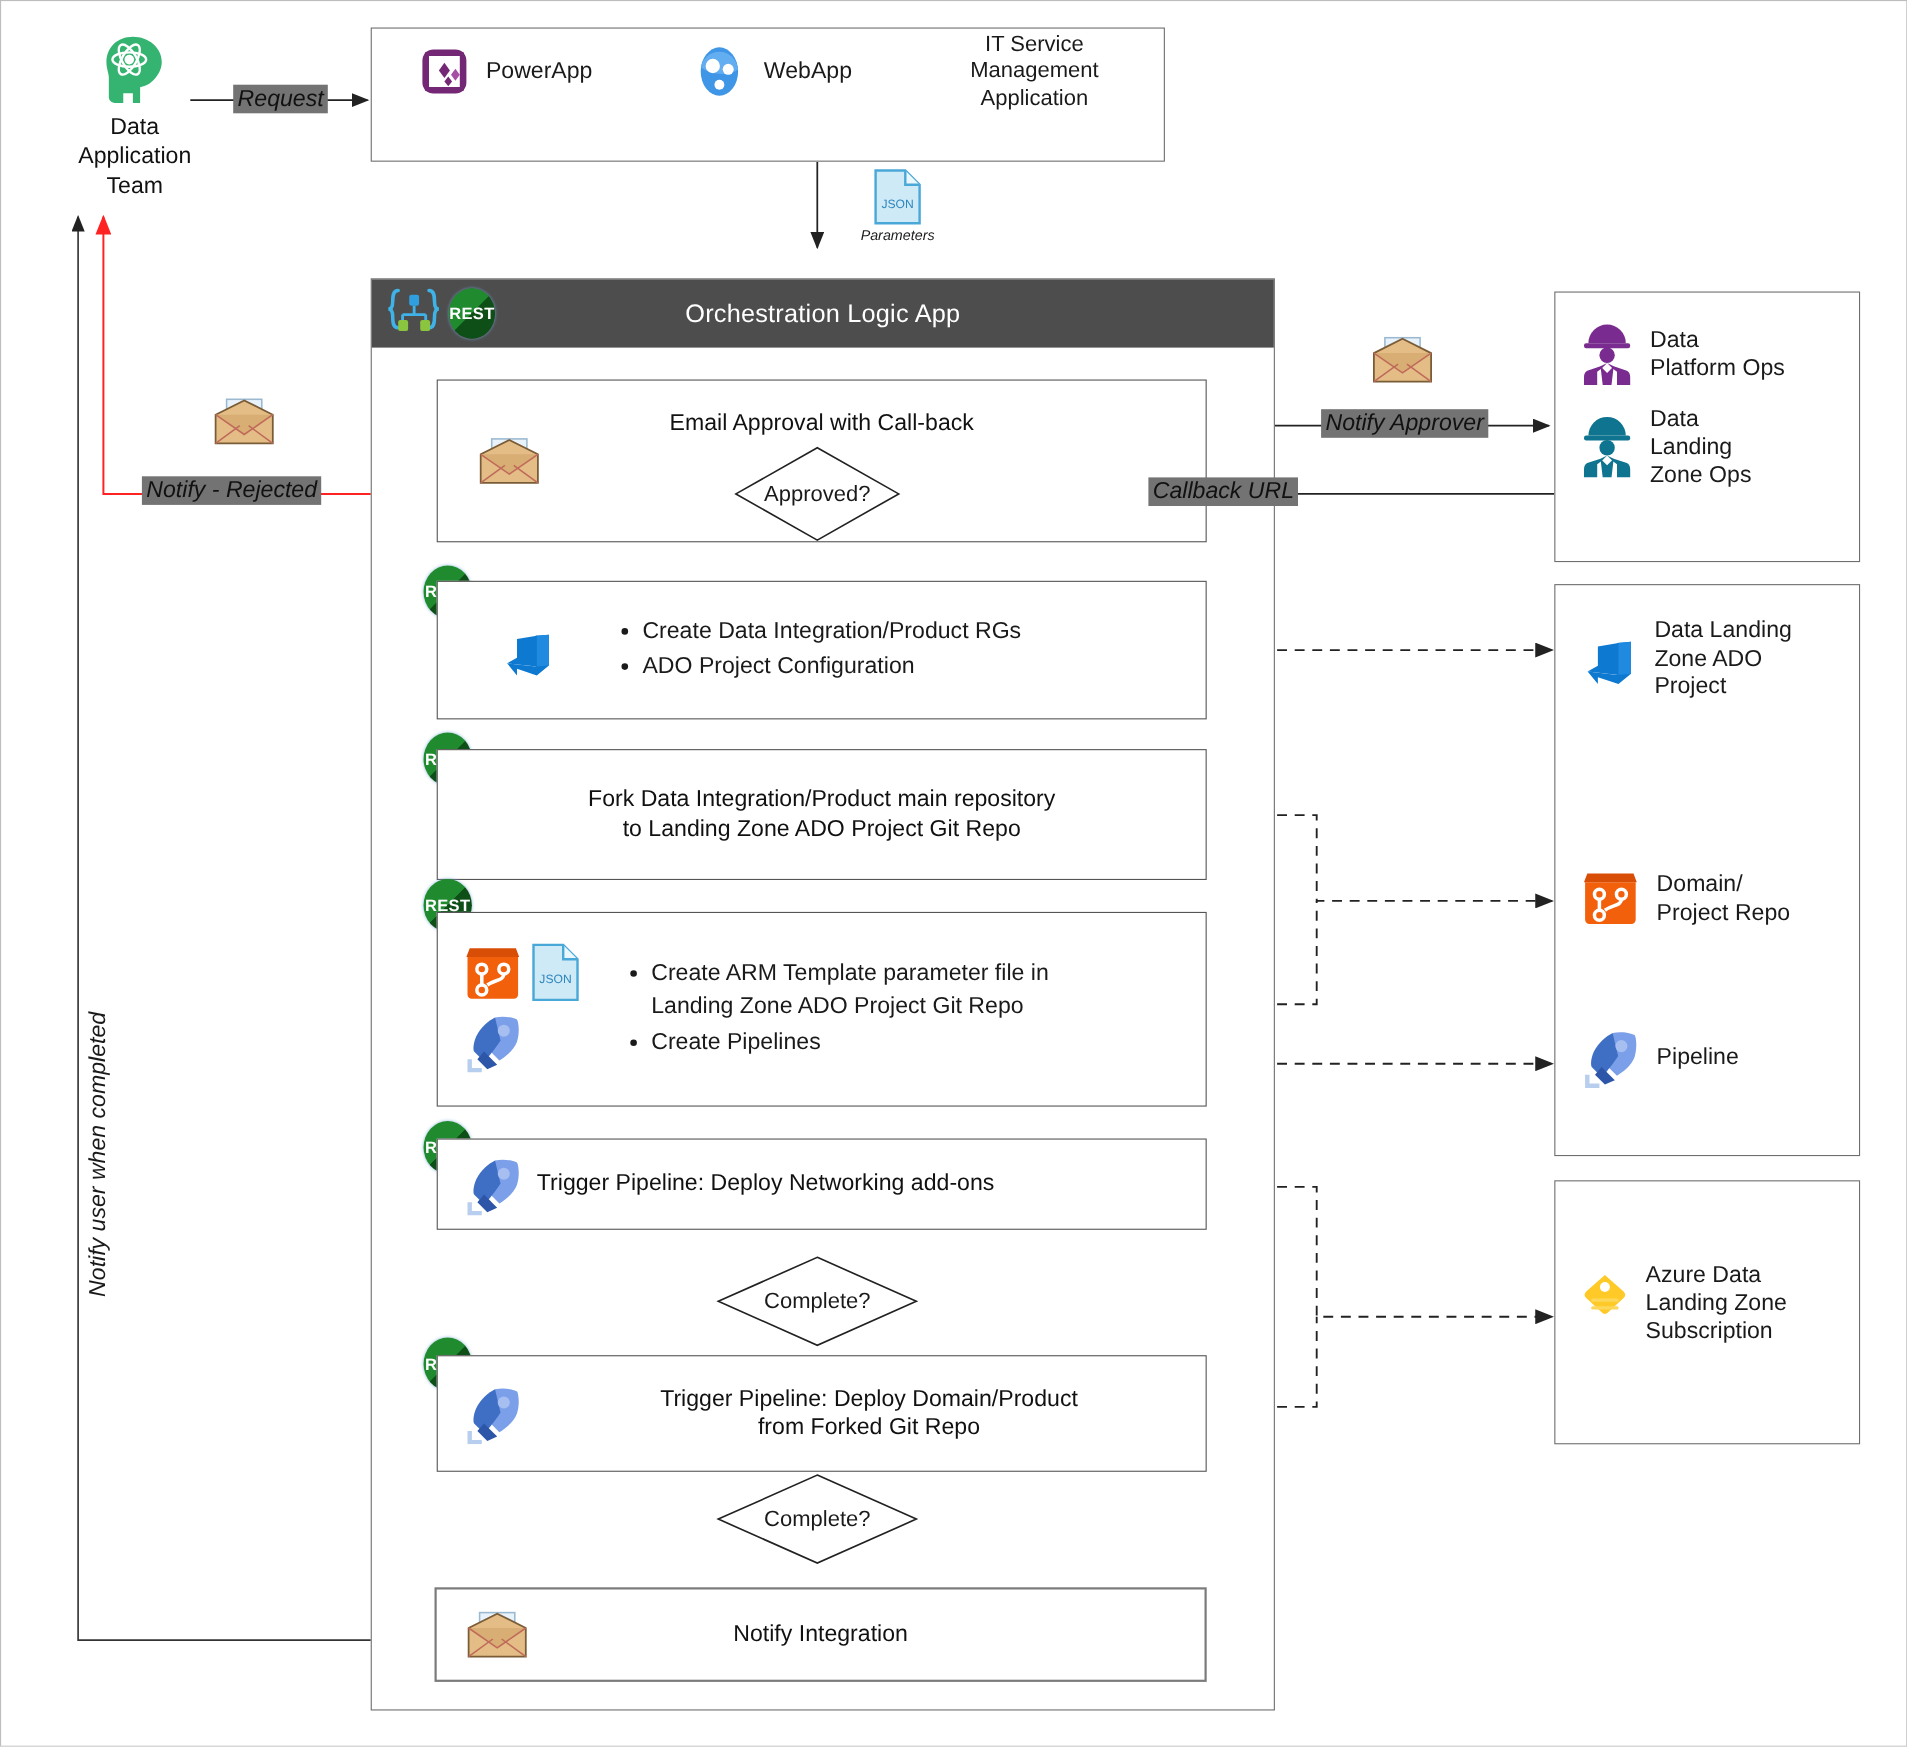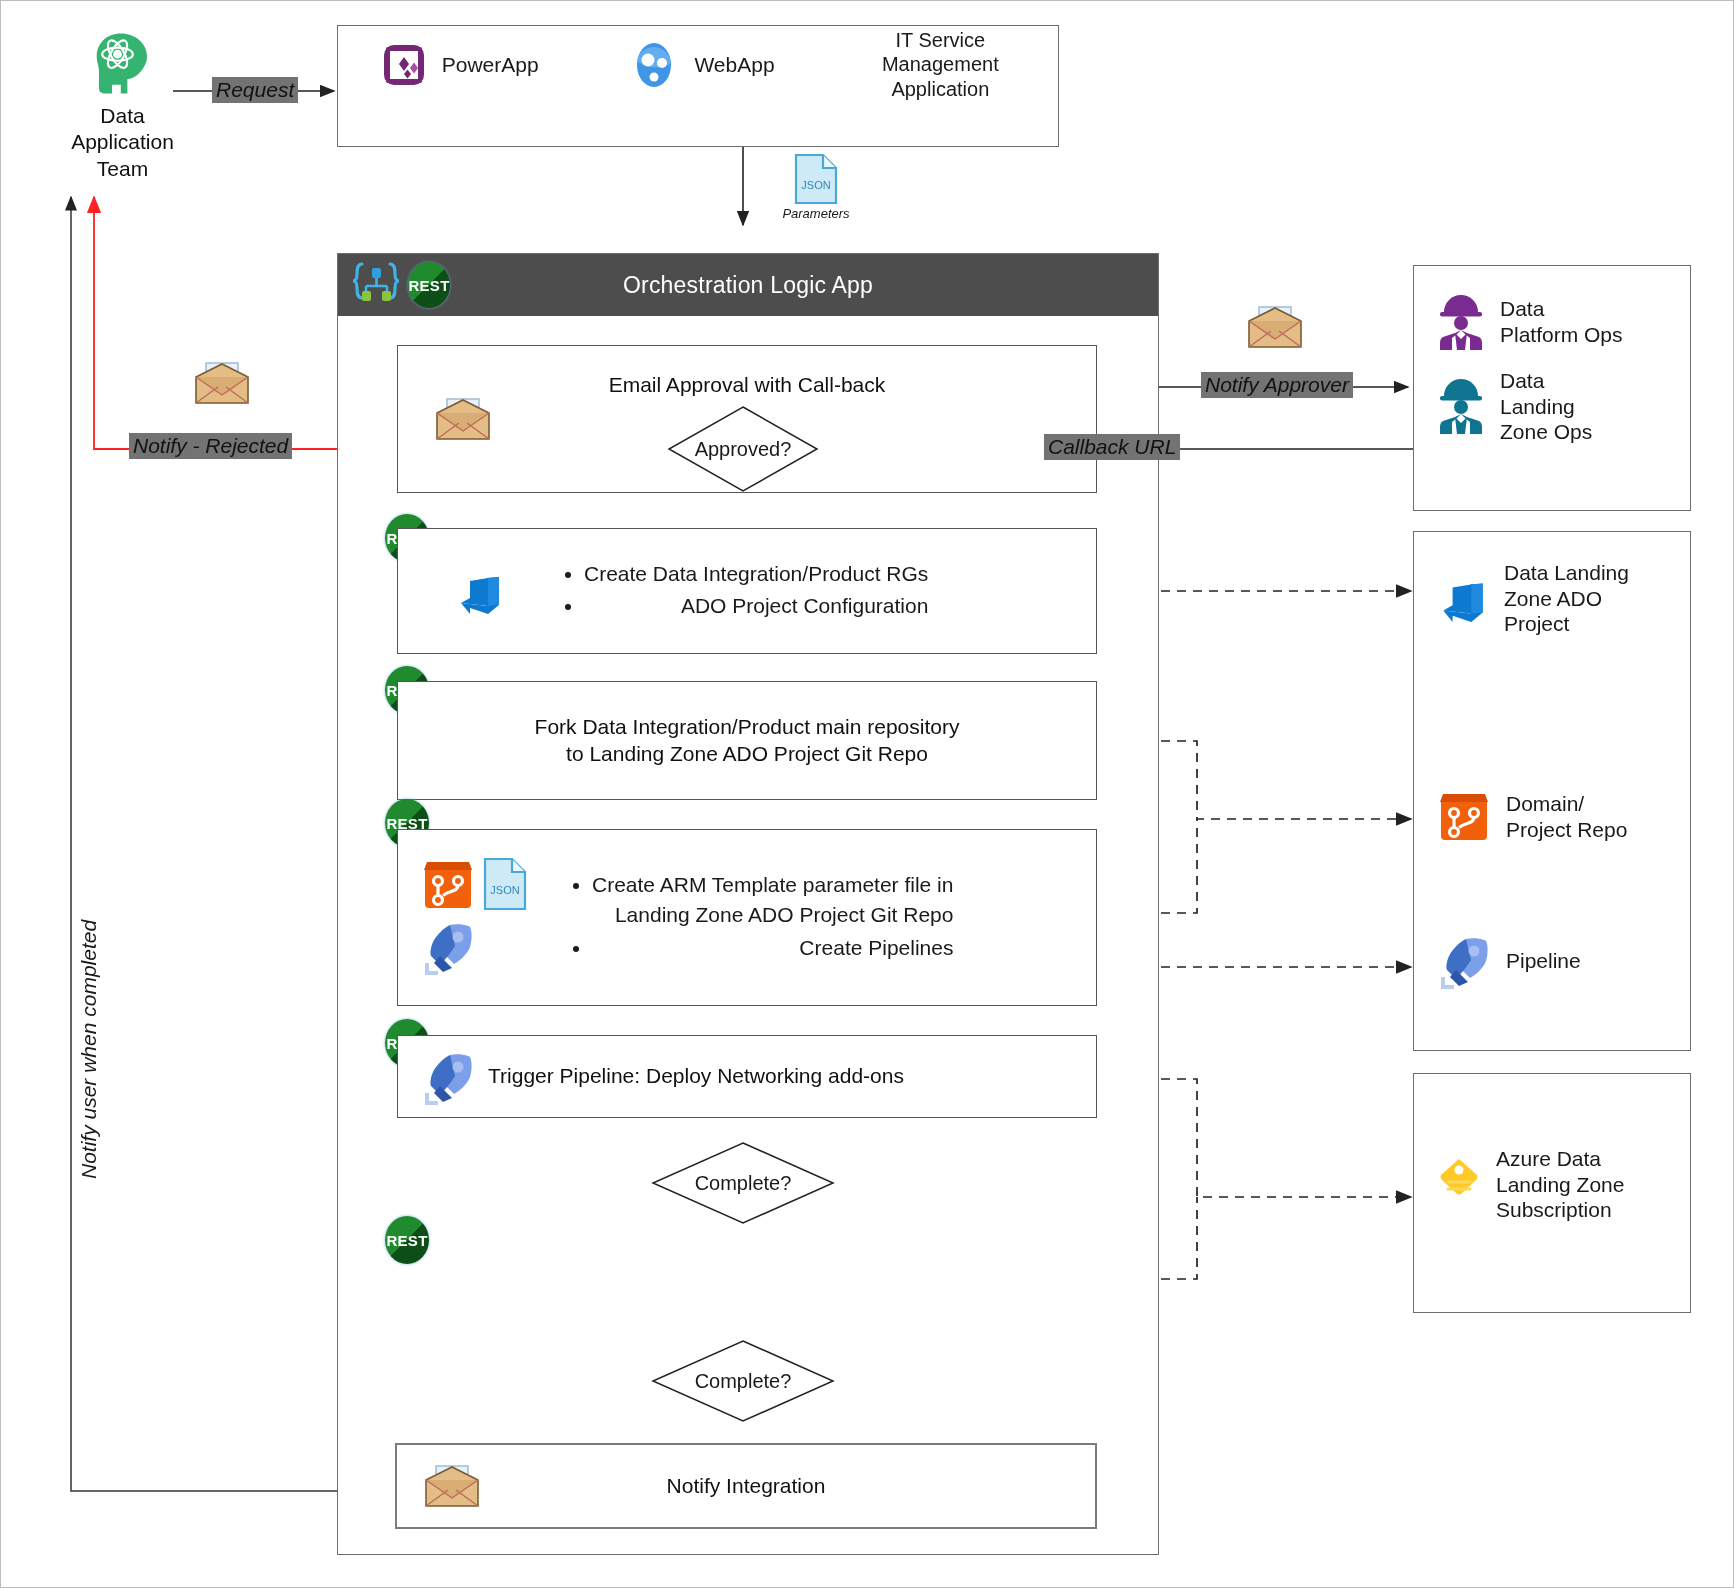--- a/index.html
+++ b/index.html
@@ -11,21 +11,21 @@
   
   .panel{border:1px solid #6e6e6e;background:#fff;}
   .panel-head{background:#4d4d4d;color:#fff;display:flex;align-items:center;justify-content:center;position:relative;}
   .panel-head .ttl{font-size:23px;letter-spacing:.2px;}
   .step{border:1px solid #555;background:#fff;display:flex;align-items:center;}
   .thickstep{border:2px solid #7b7b7b;background:#fff;display:flex;align-items:center;}
 
   .lbl{font-size:21px;line-height:1.25;color:#111;}
   .lbl-c{width:100%;text-align:center;}
   .bullets{margin:0;padding:0 0 0 26px;font-size:21px;line-height:1.45;}
-  .bullets li{margin:0 0 2px 0;text-align:right;}
+  .bullets li{margin:0 0 2px 0;}
 
   .edge-lbl{position:absolute;background:#737373;font-style:italic;font-size:21px;color:#111;padding:1px 4px;white-space:nowrap;}
 
   
   .diamond{position:absolute;}
   .diamond svg{display:block;}
   .diamond span{position:absolute;left:0;top:0;width:100%;height:100%;display:flex;align-items:center;justify-content:center;font-size:20px;}
 
   
   .rest{position:absolute;width:44px;height:48px;border-radius:50%;
@@ -294,20 +294,31 @@
     <span class="lbl" style="margin-left:12px;">Trigger Pipeline: Deploy Networking add-ons</span>
   </div>
   <div class="diamond" style="left:650px;top:1140px;width:184px;height:84px;">
     <svg width="184" height="84" viewBox="0 0 184 84">
         <path d="M92 2 L182 42 L92 82 L2 42 Z" fill="#fff" stroke="#222" stroke-width="1.5"></path>
       </svg>
     <span>Complete?</span>
   </div>
 
   <div class="rest" style="left:384px;top:1215px;">REST</div>
+  <div class="abs step" style="left:396px;top:1231px;width:700px;height:106px;">
+    <svg class="ic" width="56" height="56" viewBox="0 0 56 56" style="margin-left:22px;">
+      <path d="M30 6c10-2 19 1 20 2s3 10 0 20c-3 8-11 14-16 17l-9-9 5-30z" fill="#7b9fe8"></path>
+      <path d="M30 6c-6 3-13 9-17 17-3 7-3 12-2 14l9 9c4-4 10-11 15-19z" fill="#3e6fc4"></path>
+      <path d="M20 37l12 12-9 4-9-9z" fill="#2d55a8"></path>
+      <circle cx="38" cy="18" r="5.5" fill="#a6bef0"></circle>
+      <path d="M7 44v10h11" fill="none" stroke="#b7ceef" stroke-width="4"></path>
+    </svg>
+    <span class="lbl" style="margin-left:8px;white-space:pre-line;text-align:center;flex:1;">Trigger Pipeline: Deploy Domain/Product
+from Forked Git Repo</span>
+  </div>
   <div class="diamond" style="left:650px;top:1338px;width:184px;height:84px;">
     <svg width="184" height="84" viewBox="0 0 184 84">
         <path d="M92 2 L182 42 L92 82 L2 42 Z" fill="#fff" stroke="#222" stroke-width="1.5"></path>
       </svg>
     <span>Complete?</span>
   </div>
 
   <div class="abs thickstep" style="left:394px;top:1442px;width:702px;height:86px;">
     <svg class="ic" width="58" height="48" viewBox="0 0 58 48" style="margin-left:26px;">
       <rect x="13" y="4" width="32" height="26" fill="#e8f2fb" stroke="#9ab8cf" stroke-width="1.4"></rect>

